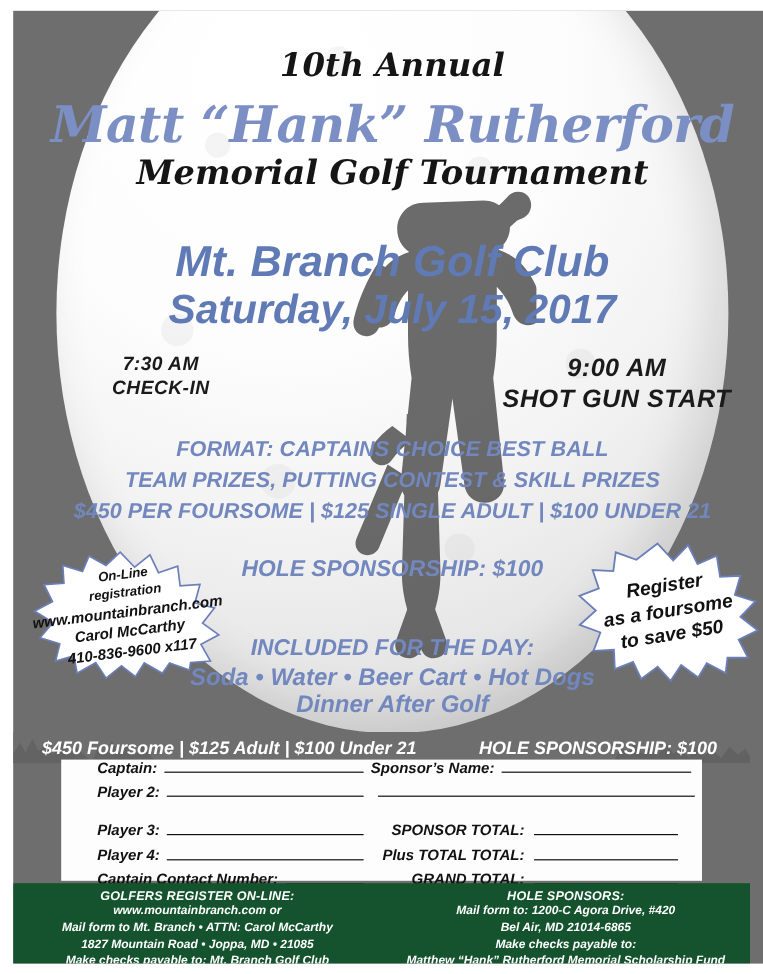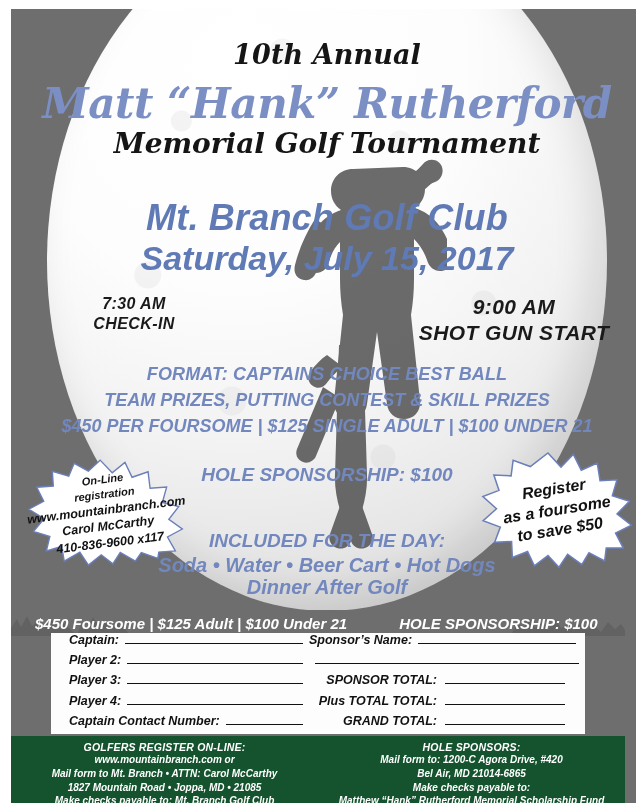--- a/index.html
+++ b/index.html
@@ -126,27 +126,27 @@
   }
   .pb-left{margin-left:24px;}
   .pb-right{margin-left:52px;}
 
   
   .form{
     position:absolute;left:40px;top:624px;width:534px;height:101px;
     background:#fdfdfd;
   }
   .form-row{display:flex;align-items:baseline;height:20.2px;}
-  .fl{width:258px;display:flex;align-items:baseline;padding-left:18px;box-sizing:border-box;}
+  .fl{width:258px;display:flex;align-items:baseline;padding-left:30px;box-sizing:border-box;}
   .fr{flex:1;display:flex;align-items:baseline;}
   .lbl{font-size:12.5px;font-weight:bold;color:#111;white-space:nowrap;}
   .rule{flex:1;border-bottom:1.3px solid #111;margin:0 6px 3px 6px;}
   .rule.med{flex:none;width:120px;}
   .rule.wide{flex:none;width:158px;}
-  .fr.right{justify-content:flex-end;padding-right:14px;}
+  .fr.right{justify-content:flex-end;padding-right:14px;margin-top:12px;}
   .fr.right .lbl{margin-right:2px;}
 
   
   .footer{
     position:absolute;left:0;top:727px;width:614px;height:67px;
     background:#14532d;display:flex;
   }
   .fcol{flex:1;text-align:center;color:#fff;padding-top:5px;}
   .fcol .hd{font-size:10.5px;font-weight:bold;letter-spacing:.2px;}
   .fcol .ln{font-size:10px;font-weight:bold;line-height:1.38;}

